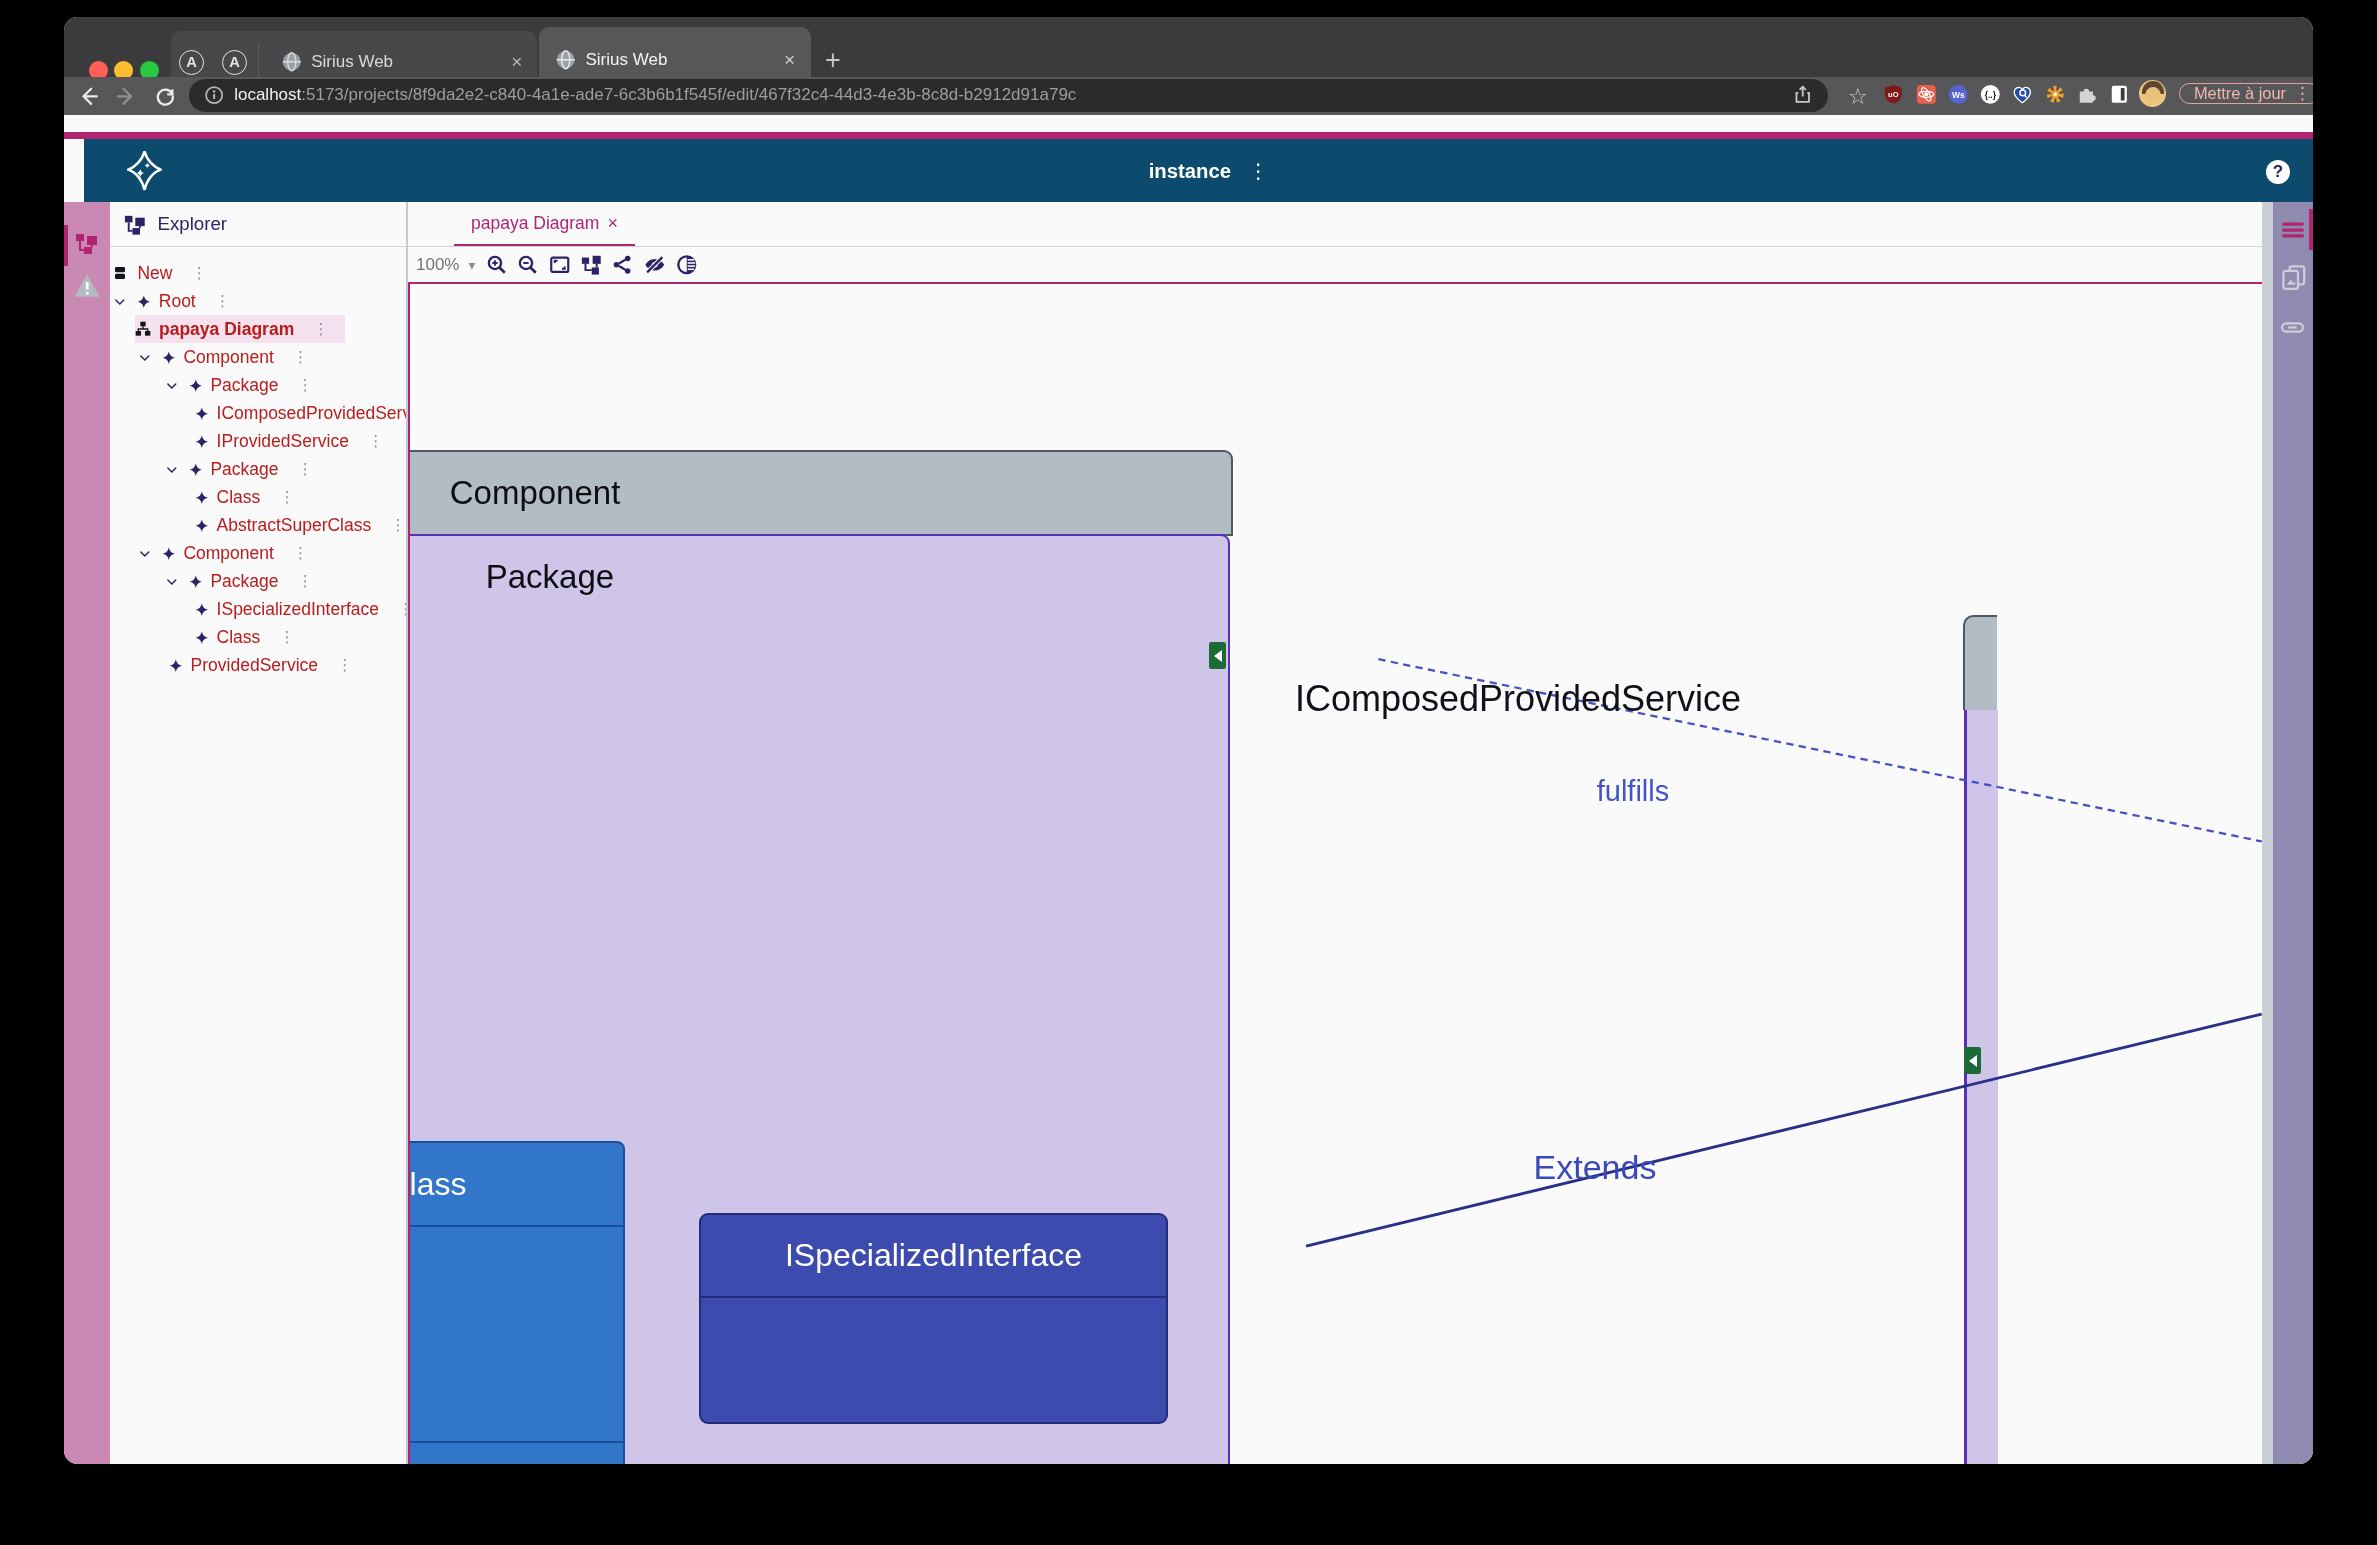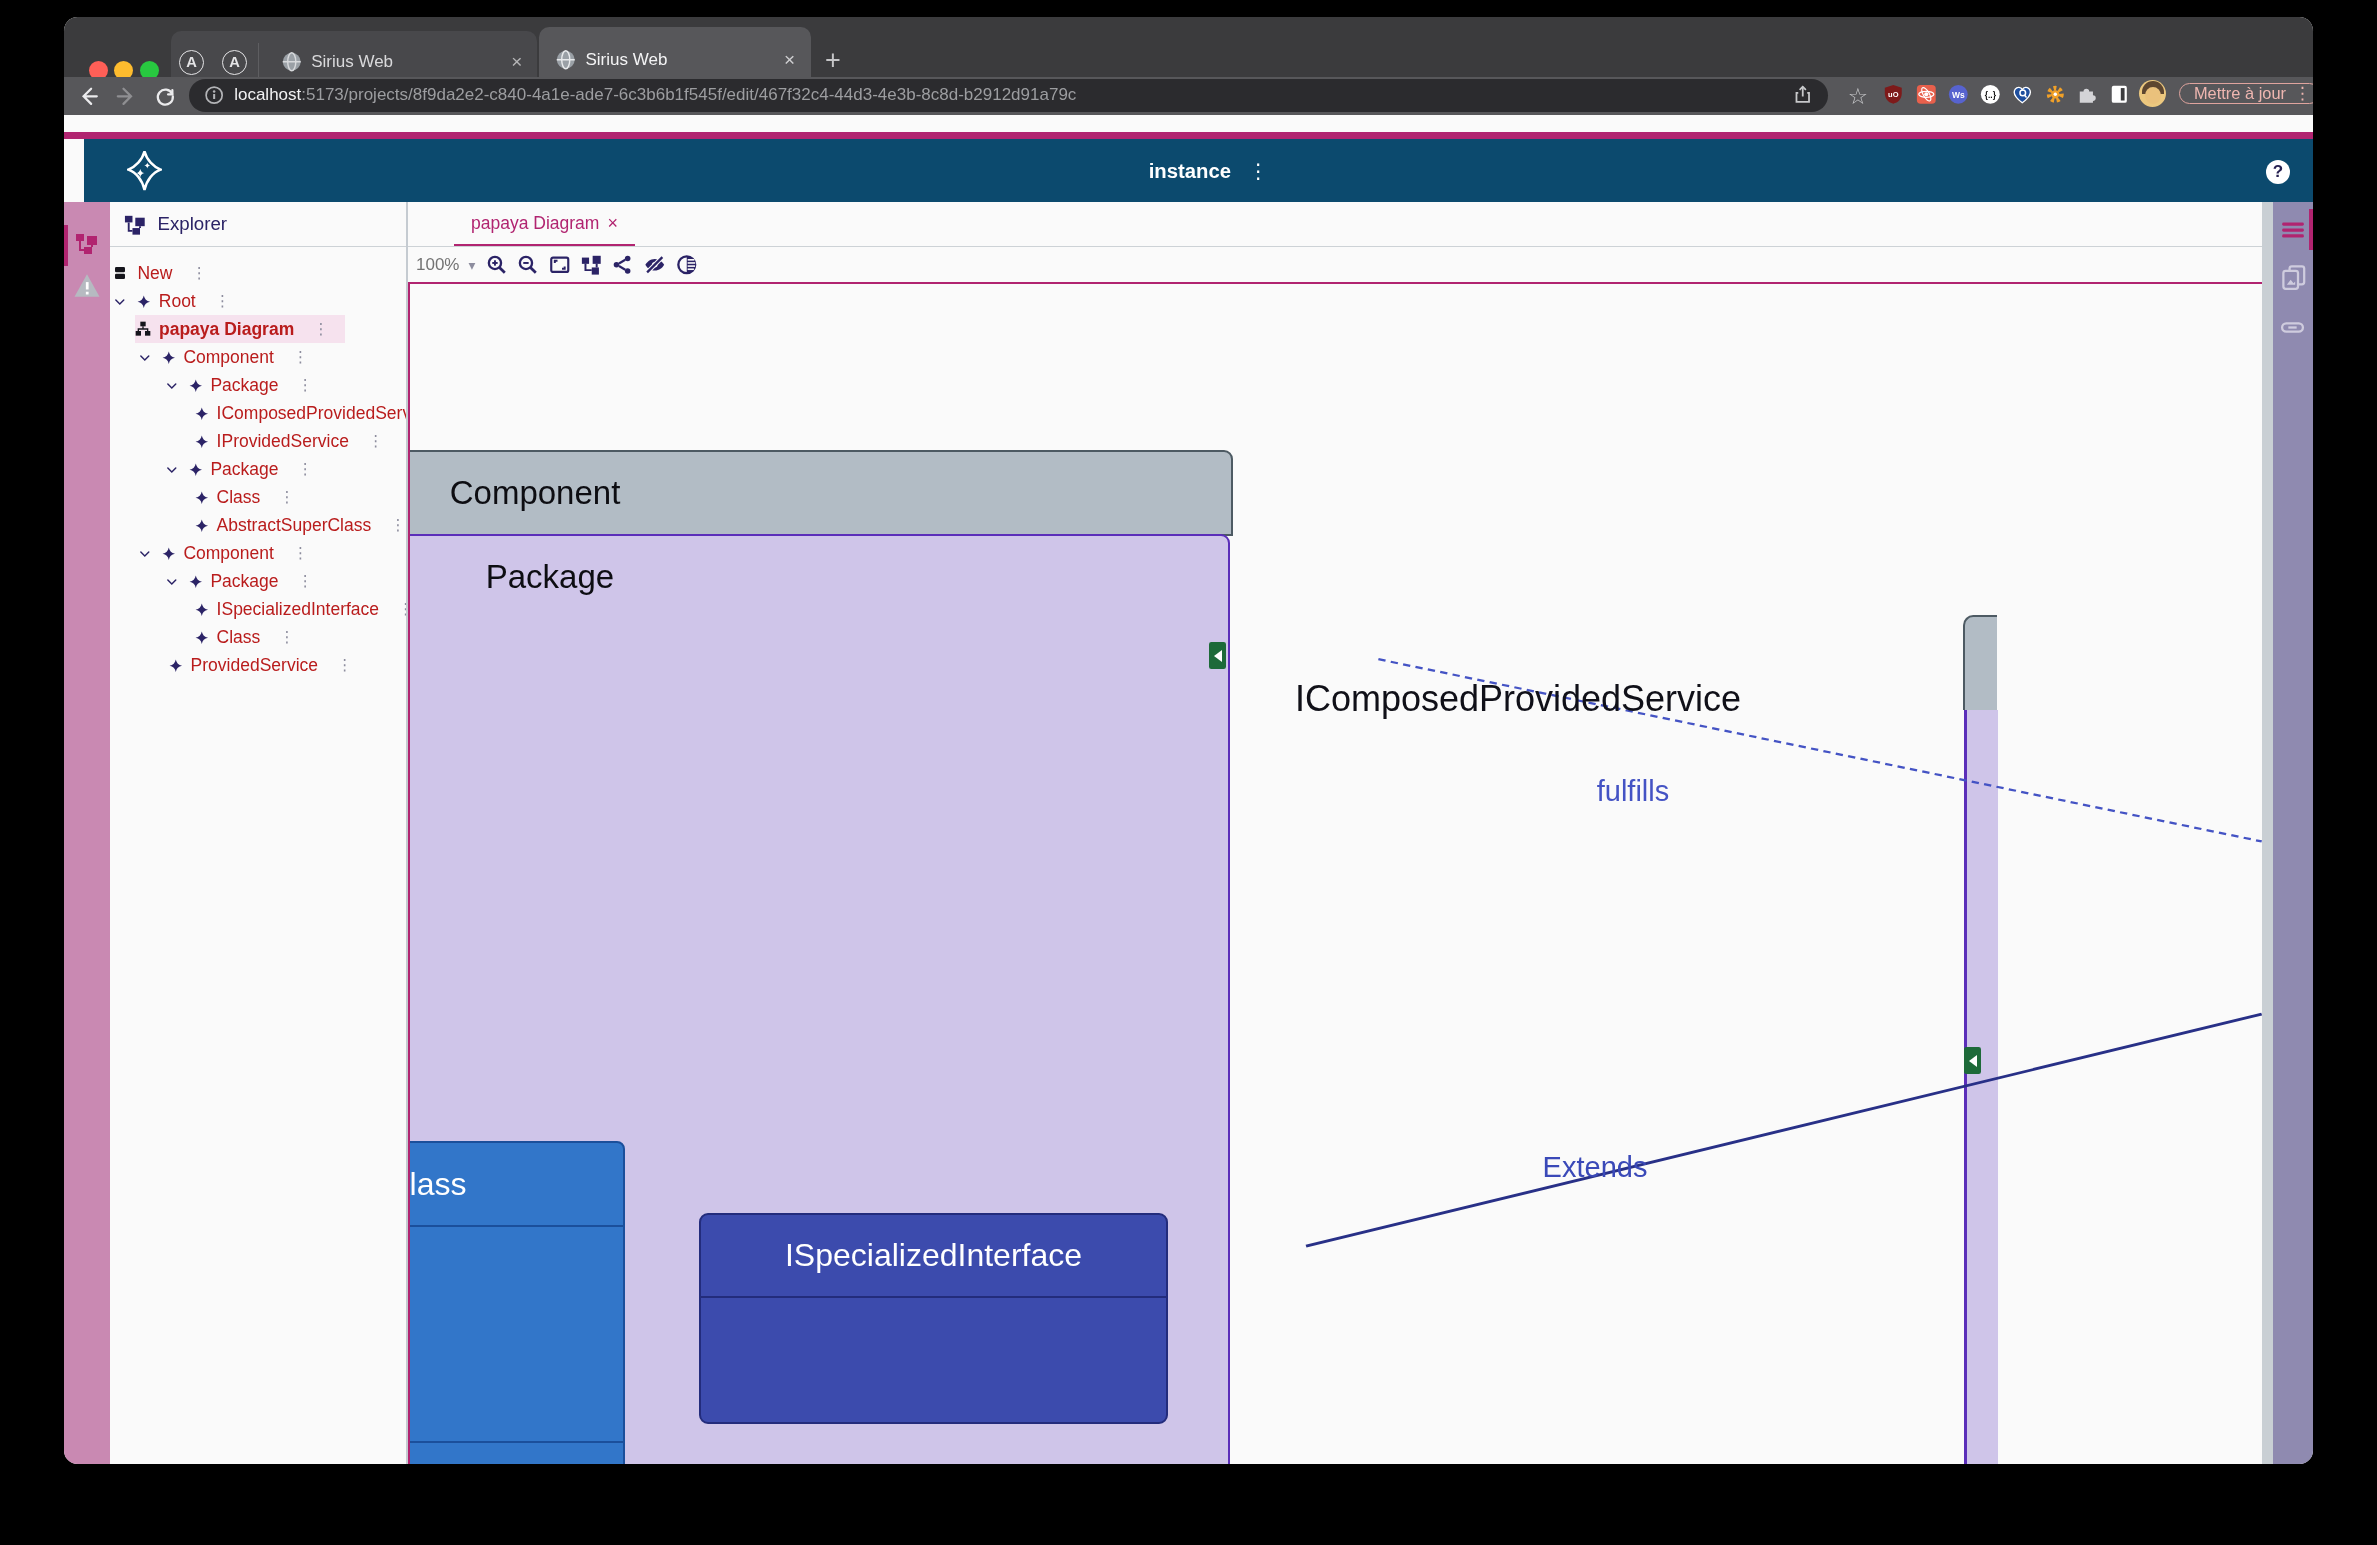--- a/index.html
+++ b/index.html
@@ -108,21 +108,21 @@
   .ifbox .ctitle { height:83px; border-bottom:2.3px solid #232c7c; display:flex; align-items:center; justify-content:center;
                    color:#fff; font-size:32px; }
   .sliver-gray { position:absolute; left:1553px; top:331px; width:34px; height:95px;
                  background:#b2bcc5; border-top:2.3px solid #4d5a63; border-left:2.3px solid #4d5a63; border-radius:10.2px 0 0 0; }
   .sliver-purple { position:absolute; left:1554px; top:426px; width:34px; height:755px;
                    background:#cfc5e9; border-left:3.4px solid #5b2eb9; }
   .edgeov { position:absolute; left:0; top:0; width:100%; height:100%; }
   .flabel { position:absolute; transform:translate(-50%,-50%); white-space:nowrap; }
   .l-icps { left:1108px; top:415px; font-size:36px; color:#101018; }
   .l-fulf { left:1223px; top:507px; font-size:29px; color:#4453c4; }
-  .l-ext  { left:1185px; top:883px; font-size:29px; color:#3a49b8; }
+  .l-ext  { left:1185px; top:883px; font-size:34px; color:#3a49b8; }
   .handle { position:absolute; width:17px; height:27px; background:#1d6a39; border-radius:2.3px;
             display:flex; align-items:center; justify-content:center; }
   .handle .htri { width:0; height:0; border-top:6.2px solid transparent; border-bottom:6.2px solid transparent;
                   border-right:8px solid #fff; }
 
   .panelgap { width:11.3px; background:#c9cfd4; flex:none; }
   .details { width:288px; background:#fafafa; position:relative; flex:none; }
   .details .phead { padding-left:20.3px; }
   .details .ptitle { margin-left:13.6px; }
   .noobj { font-size:18.7px; font-weight:bold; color:#2b2366; margin:25px 0 0 20.3px; }

